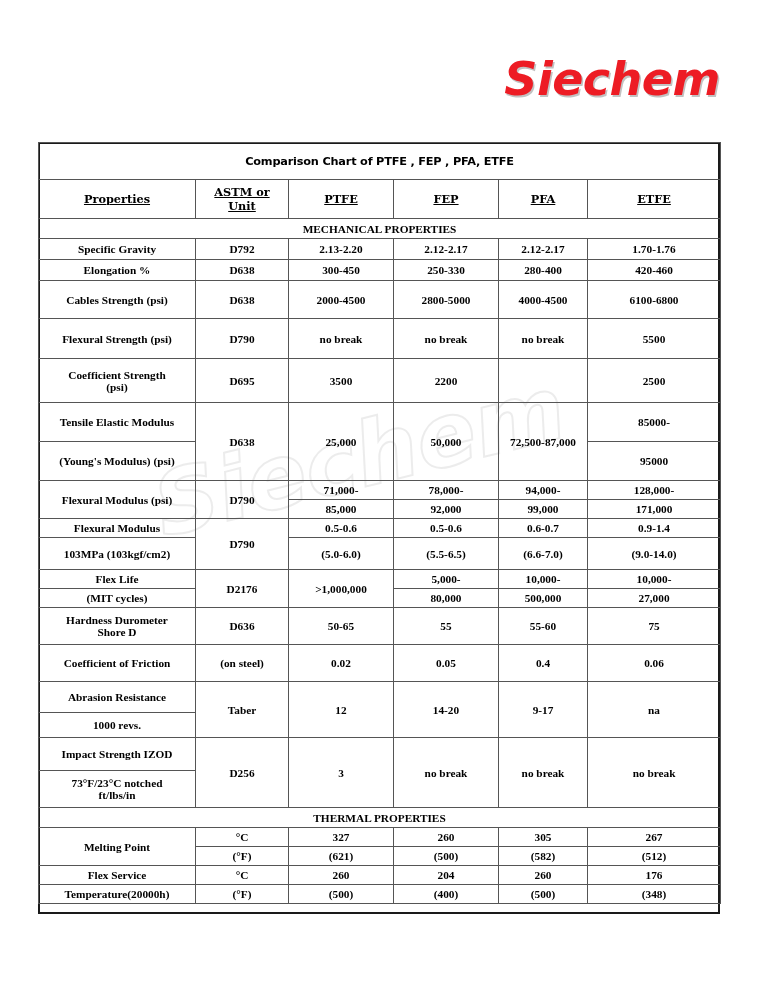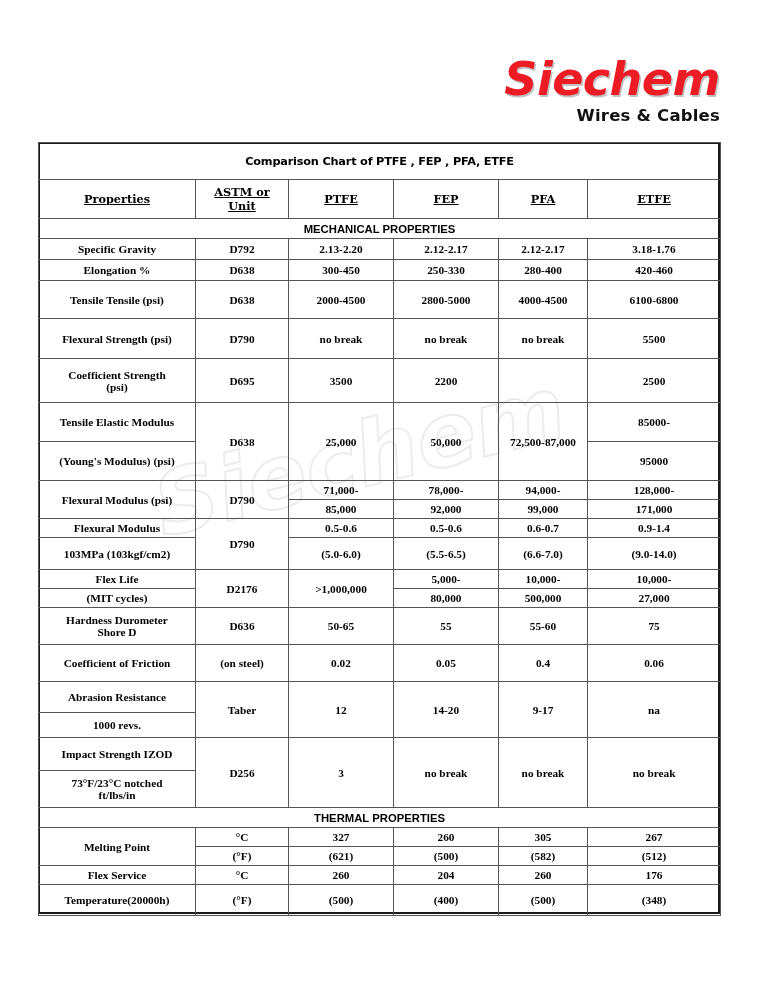--- a/index.html
+++ b/index.html
@@ -114,34 +114,33 @@
   td.hdr {
     font-family: "DejaVu Serif", serif;
     font-weight: bold;
     font-size: 11.5px;
     height: 38px;
     text-decoration: underline;
   }
   td.section {
     text-align: left;
     padding-left: 7px;
-    font-family: Liberation Sans, sans-serif;
+    font-family: Liberation Serif, serif;
     font-weight: bold;
     font-size: 11.2px;
     height: 19px;
   }
 
   
 </style>
 </head>
 <body>
 
 <div id="logo-block">
   <span id="logo-wordmark">Siechem</span>
-  <span id="logo-tagline">Wires &amp; Cables</span>
 </div>
 
 <div id="watermark">
   <span>Siechem</span>
 </div>
 
 <div id="chart-wrap"></div>
 
 <table id="chart-table">
   <colgroup>
@@ -173,34 +172,34 @@
     <tr>
       <td class="section" colspan="6">MECHANICAL PROPERTIES</td>
     </tr>
 
     <tr style="height:21px">
       <td class="prop">Specific Gravity</td>
       <td>D792</td>
       <td>2.13-2.20</td>
       <td>2.12-2.17</td>
       <td>2.12-2.17</td>
-      <td>3.18-1.76</td>
+      <td>1.70-1.76</td>
     </tr>
 
     <tr style="height:21px">
       <td class="prop">Elongation %</td>
       <td>D638</td>
       <td>300-450</td>
       <td>250-330</td>
       <td>280-400</td>
       <td>420-460</td>
     </tr>
 
     <tr style="height:38px">
-      <td class="prop">Tensile Tensile (psi)</td>
+      <td class="prop">Cables Strength (psi)</td>
       <td>D638</td>
       <td>2000-4500</td>
       <td>2800-5000</td>
       <td>4000-4500</td>
       <td>6100-6800</td>
     </tr>
 
     <tr style="height:40px">
       <td class="prop">Flexural Strength (psi)</td>
       <td>D790</td>
@@ -350,21 +349,21 @@
     </tr>
 
     <tr style="height:19px">
       <td class="prop">Flex Service</td>
       <td>°C</td>
       <td>260</td>
       <td>204</td>
       <td>260</td>
       <td>176</td>
     </tr>
-    <tr style="height:31px">
+    <tr style="height:19px">
       <td class="prop">Temperature(20000h)</td>
       <td>(°F)</td>
       <td>(500)</td>
       <td>(400)</td>
       <td>(500)</td>
       <td>(348)</td>
     </tr>
 
   </tbody>
 </table>

